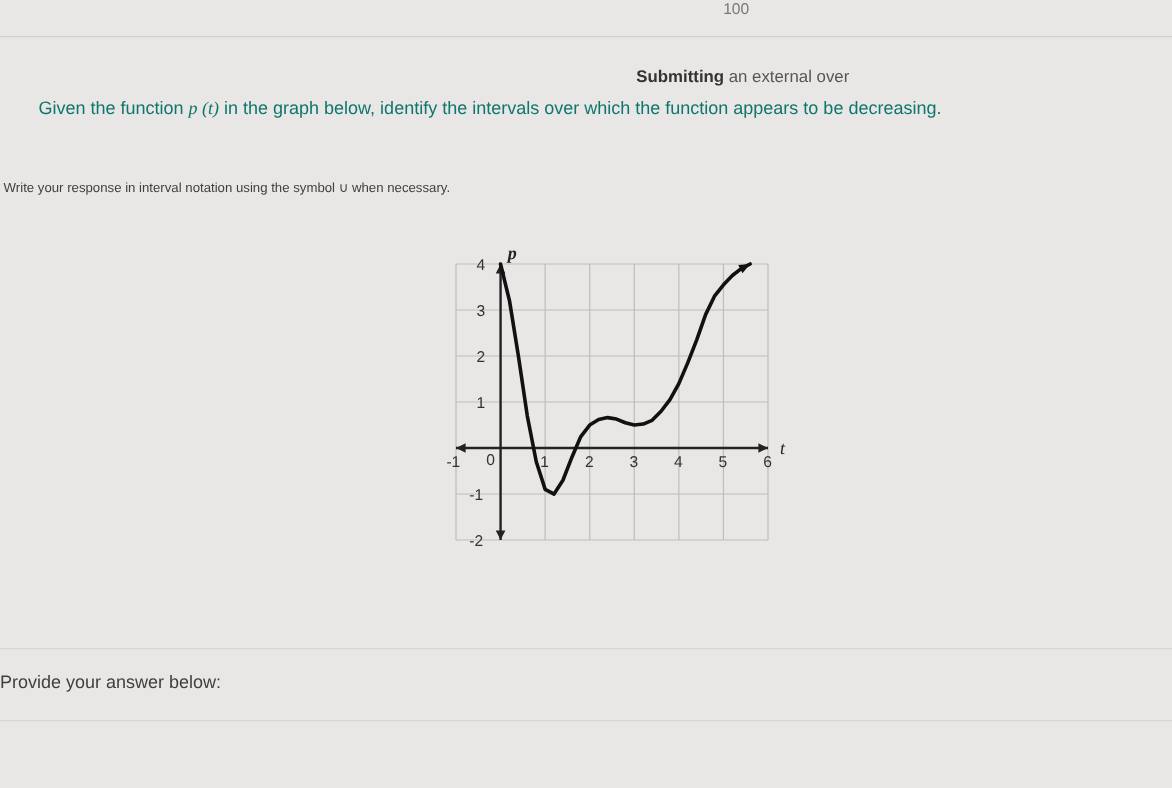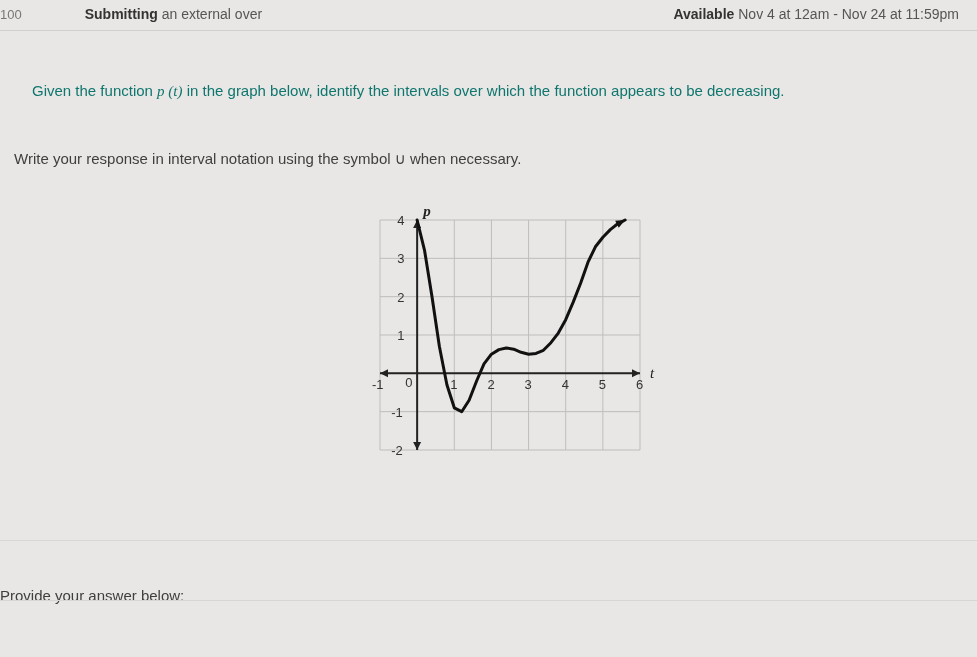--- a/index.html
+++ b/index.html
@@ -13,78 +13,76 @@
     overflow: hidden;
   }
   .header {
     position: absolute;
     top: 0;
     left: 0;
     right: 0;
     height: 28px;
     display: flex;
     align-items: center;
-    gap: 52px;
+    padding-left: 250px;
+    gap: 40px;
     font-size: 14px;
     color: #555;
+    flex-direction: column;
   }
   .header .points { color: #777; font-size: 13px; }
   .header .submitting { color: #555; }
   .header .submitting b { font-weight: bold; color: #333; margin-left: 11px; }
   .header .available { margin-left: auto; margin-right: 18px; color: #555; }
   .header .available b { font-weight: bold; color: #333; }
   .rule { position: absolute; left: 0; right: 0; top: 30px; height: 1px; background: #cfcfcd; }
   .question {
     position: absolute;
     top: 80px;
     left: 32px;
     right: 20px;
     font-size: 15px;
     color: #0f766e;
     line-height: 1.4;
   }
   .question .fn { font-style: italic; font-family: 'Times New Roman', serif; }
   .instructions {
     position: absolute;
     top: 150px;
-    left: 14px;
+    left: 3px;
     right: 20px;
-    font-size: 15px;
+    font-size: 11px;
     color: #3f3f3f;
   }
   .graph-wrap {
     position: absolute;
     top: 200px;
     left: 320px;
     width: 350px;
     height: 280px;
   }
   .graph-wrap svg { width: 100%; height: 100%; }
   .answer-label {
     position: absolute;
-    top: 587px;
+    top: 560px;
     left: 0px;
     font-size: 15px;
     color: #3f3f3f;
   }
   .rule2 { position: absolute; left: 0; right: 0; top: 540px; height: 1px; background: #d7d6d4; }
   .rule3 { position: absolute; left: 0; right: 0; top: 600px; height: 1px; background: #d7d6d4; }
 </style>
 </head>
 <body>
 
 <div class="header">
   <span class="points">100</span>
   <span class="submitting">
     <b>Submitting</b>
     <span>an external over</span>
-  </span>
-  <span class="available">
-    <b>Available</b>
-    <span>Nov 4 at 12am - Nov 24 at 11:59pm</span>
   </span>
 </div>
 <div class="rule"></div>
 
 <div class="question">
   <span>Given the function </span>
   <span class="fn">p (t)</span>
   <span> in the graph below, identify the intervals over which the function appears to be decreasing.</span>
 </div>
 

